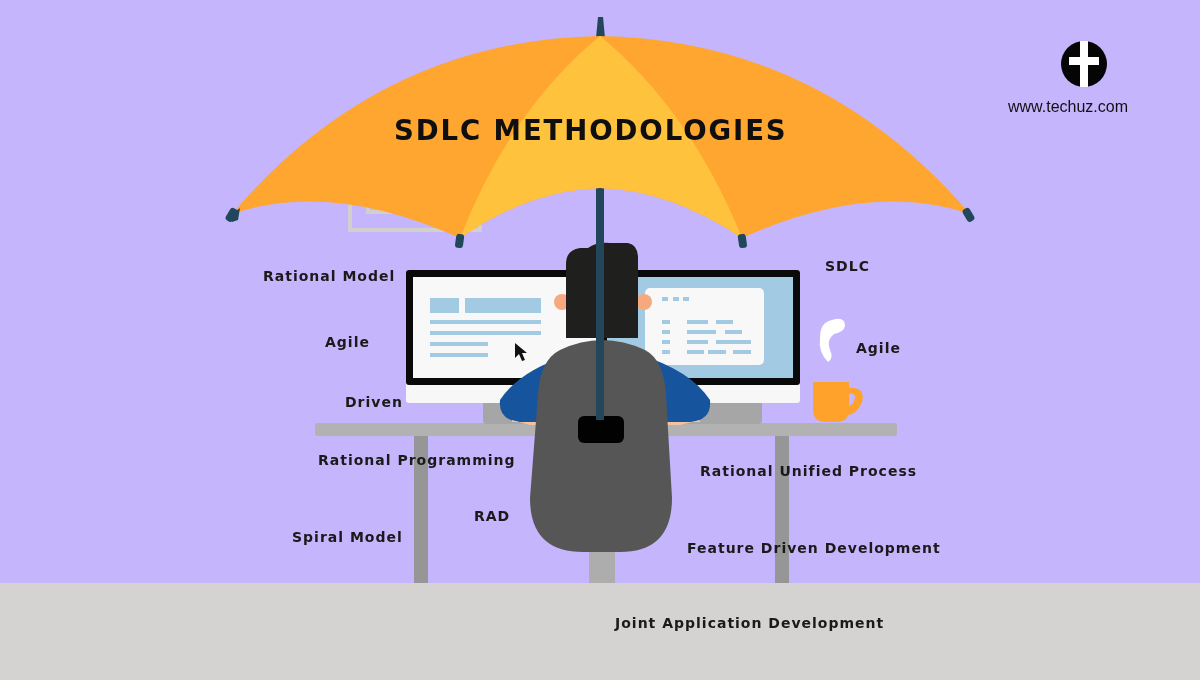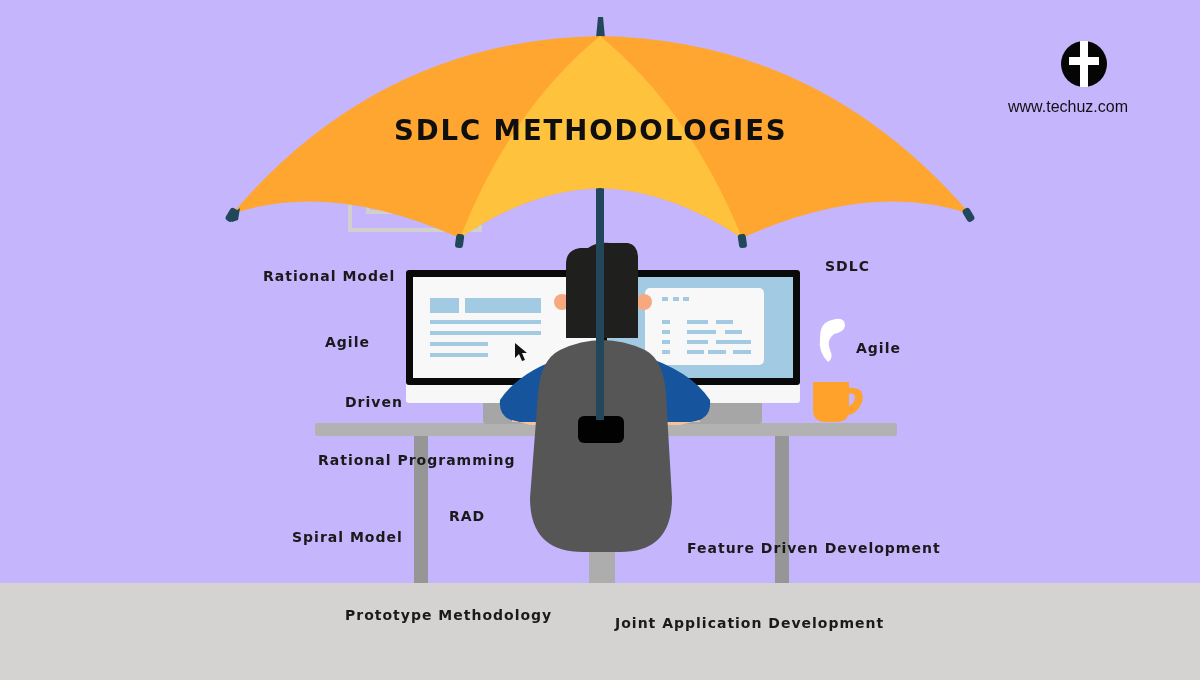--- a/index.html
+++ b/index.html
@@ -111,20 +111,20 @@
     <circle cx="23" cy="23" r="23" fill="#050505"></circle>
     <rect x="19" y="0" width="8" height="46" fill="#ffffff"></rect>
     <rect x="8" y="16" width="30" height="8" fill="#ffffff"></rect>
   </svg>
   <div class="site">www.techuz.com</div>
 
   <div class="label" style="left:263px;top:268px">Rational Model</div>
   <div class="label" style="left:325px;top:334px">Agile</div>
   <div class="label" style="left:345px;top:394px">Driven</div>
   <div class="label" style="left:318px;top:452px">Rational Programming</div>
-  <div class="label" style="left:449px;top:508px">RAD</div>
+  <div class="label" style="left:474px;top:508px">RAD</div>
   <div class="label" style="left:292px;top:529px">Spiral Model</div>
-  <div class="label" style="left:345px;top:607px">Prototype Methodology</div>
   <div class="label" style="left:825px;top:258px">SDLC</div>
   <div class="label" style="left:856px;top:340px">Agile</div>
+  <div class="label" style="left:700px;top:463px">Rational Unified Process</div>
   <div class="label" style="left:615px;top:615px">Joint Application Development</div>
   <div class="label" style="left:687px;top:540px">Feature Driven Development</div>
 </div>
 
 </body></html>

